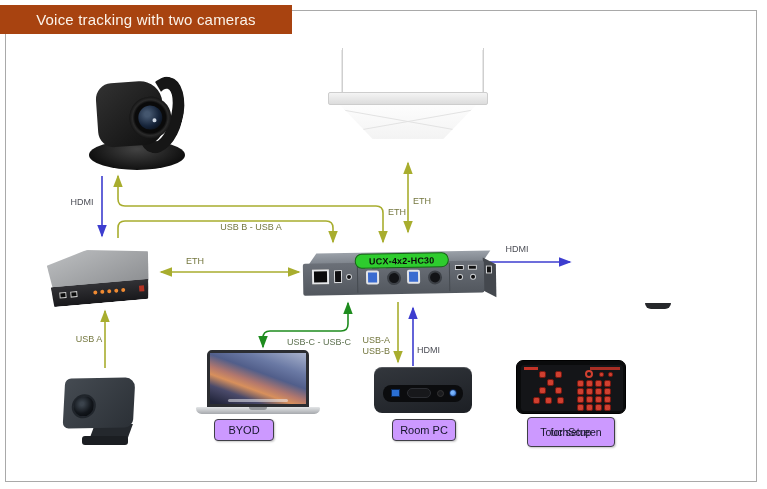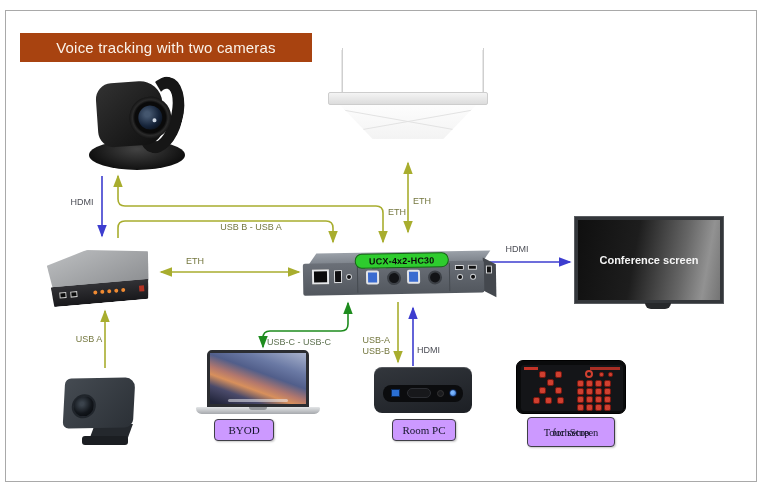--- a/index.html
+++ b/index.html
@@ -4,22 +4,22 @@
 <style>
   html,body{margin:0;padding:0;background:#fff;}
   #stage{position:relative;width:767px;height:489px;background:#ffffff;overflow:hidden;
          font-family:"Liberation Sans",sans-serif;}
   #stage *{position:absolute;box-sizing:border-box;}
 
   
   .fig-border{left:5px;top:10px;width:752px;height:472px;border:1px solid #a9a9a9;}
 
   
-  .title-bar{left:20px;top:5px;width:292px;height:29px;background:var(--c-title_bar,#A84310);
-             display:flex;align-items:center;justify-content:center;margin-top:28px;}
+  .title-bar{left:0;top:5px;width:292px;height:29px;background:var(--c-title_bar,#A84310);
+             display:flex;align-items:center;justify-content:center;}
   .title-bar span{position:static;color:#fbf3ea;font-size:15px;letter-spacing:.2px;}
 
   
   .ptz{left:83px;top:78px;width:108px;height:94px;}
   .ptz .base{left:6px;top:62px;width:96px;height:30px;border-radius:50%;
              background:radial-gradient(ellipse at 50% 30%,#434343,#101010 72%);}
   .ptz .arm{left:56px;top:-2px;width:44px;height:78px;border-radius:50%;
             border:12px solid #161616;border-left-color:transparent;transform:rotate(14deg);}
   .ptz .body{left:14px;top:4px;width:66px;height:64px;border-radius:16px 22px 20px 16px;
              background:linear-gradient(140deg,#323232,#0e0e0e);transform:rotate(-4deg);}
@@ -122,21 +122,21 @@
   .ts .scr{left:4px;top:4px;width:102px;height:46px;background:#141518;border-radius:3px;overflow:hidden;}
   .ts .sb1{left:3px;top:2px;width:14px;height:3px;background:#c23327;}
   .ts .sb2{right:3px;top:2px;width:30px;height:3px;background:#c23327;opacity:.85;}
   .ts .sq{width:7px;height:7px;background:#d04030;border:1px solid #7a1810;border-radius:2px;}
   .ts .ring{left:64px;top:5px;width:8px;height:8px;border:2px solid #d04030;border-radius:50%;}
   .ts .sq.sm{width:5px;height:5px;}
 
   
   .tag{background:var(--c-device_tag,#CC99FF);border:1px solid #3f3f46;border-radius:4px;
        display:flex;flex-direction:column;align-items:center;justify-content:center;
-       box-shadow:1px 1px 2px rgba(0,0,0,.22);font-family:Liberation Serif, serif;}
+       box-shadow:1px 1px 2px rgba(0,0,0,.22);}
   .tag span{position:static;color:#15152a;font-size:11px;font-weight:500;line-height:13px;}
   .tag.byod{left:214px;top:419px;width:60px;height:22px;}
   .tag.roompc{left:392px;top:419px;width:64px;height:22px;}
   .tag.touch{left:527px;top:417px;width:88px;height:30px;}
   .tag.touch span{font-size:10.5px;}
 
   
   .clabel{font-size:9px;text-align:center;white-space:nowrap;}
   .lab-hdmi{color:#4b4d55;text-align:center;}
   .lab-olive{color:#74773f;}
@@ -239,23 +239,20 @@
       <i class="rport" style="left:165px"></i>
       <i class="rcirc" style="left:154px"></i>
       <i class="rcirc" style="left:167px"></i>
     </div>
     <div class="sideport"></div>
     <div class="badge">
       <span>UCX-4x2-HC30</span>
     </div>
   </div>
 
-  <div class="tv">
-    <span>Conference screen</span>
-  </div>
   <div class="tv-stand"></div>
 
   <div class="huddly">
     <div class="mount"></div>
     <div class="foot"></div>
     <div class="body">
       <div class="lens"></div>
     </div>
   </div>
 
@@ -323,19 +320,19 @@
     <span>TouchScreen</span>
     <span>for setup</span>
   </div>
 
   <span class="clabel lab-hdmi" style="left:64px;top:197px;width:36px">HDMI</span>
   <span class="clabel lab-olive" style="left:388px;top:207px">ETH</span>
   <span class="clabel lab-olive" style="left:208px;top:222px;width:86px">USB B - USB A</span>
   <span class="clabel lab-olive" style="left:180px;top:256px;width:30px">ETH</span>
   <span class="clabel lab-olive" style="left:413px;top:196px">ETH</span>
   <span class="clabel lab-olive" style="left:70px;top:334px;width:38px">USB A</span>
-  <span class="clabel lab-green" style="left:260px;top:337px;width:78px">USB-C - USB-C</span>
+  <span class="clabel lab-green" style="left:280px;top:337px;width:78px">USB-C - USB-C</span>
   <span class="clabel lab-olive" style="left:352px;top:335px;width:38px;text-align:right">USB-A</span>
   <span class="clabel lab-olive" style="left:352px;top:346px;width:38px;text-align:right">USB-B</span>
   <span class="clabel lab-hdmi" style="left:417px;top:345px">HDMI</span>
   <span class="clabel lab-hdmi" style="left:497px;top:244px;width:40px">HDMI</span>
 
 </div>
 
 </body></html>

